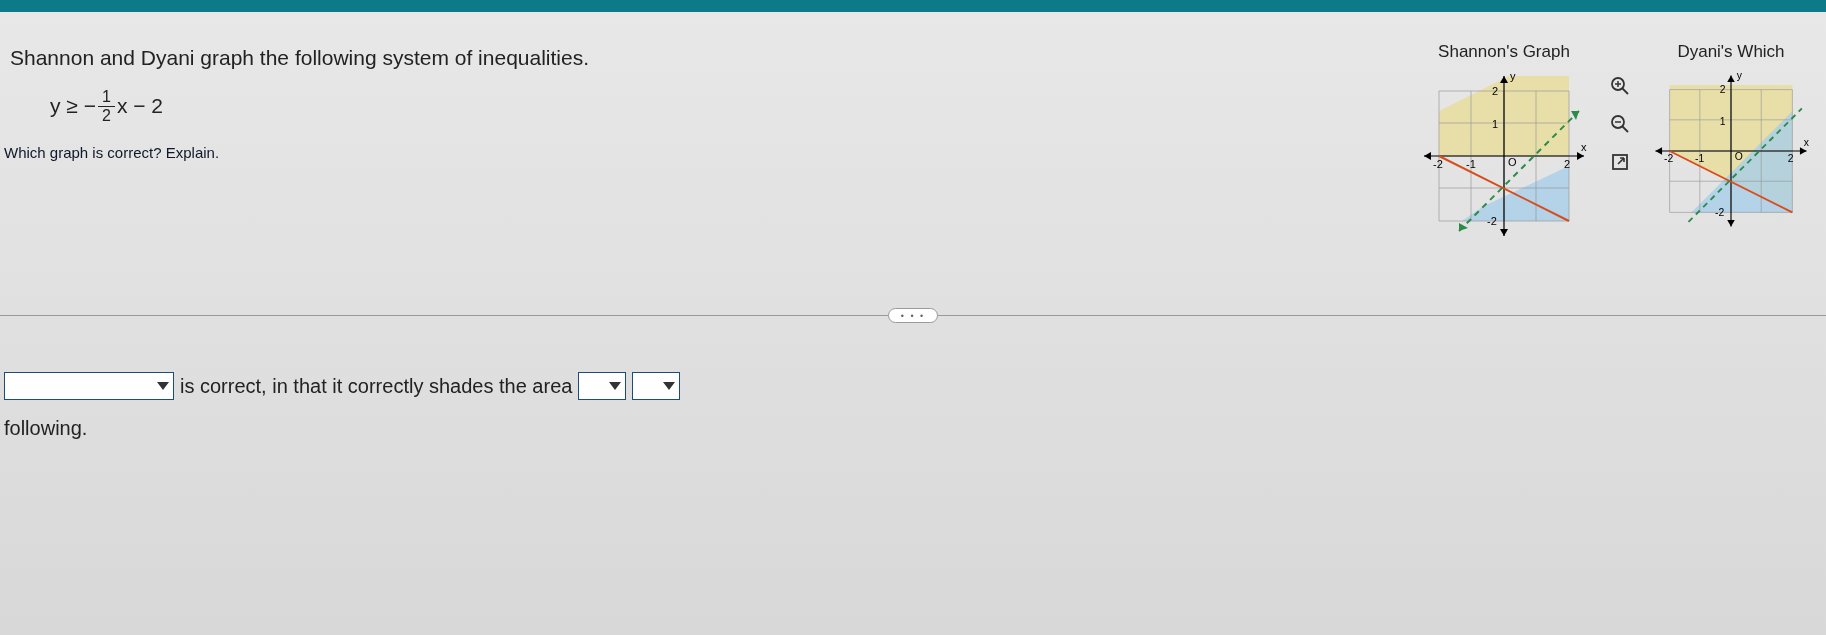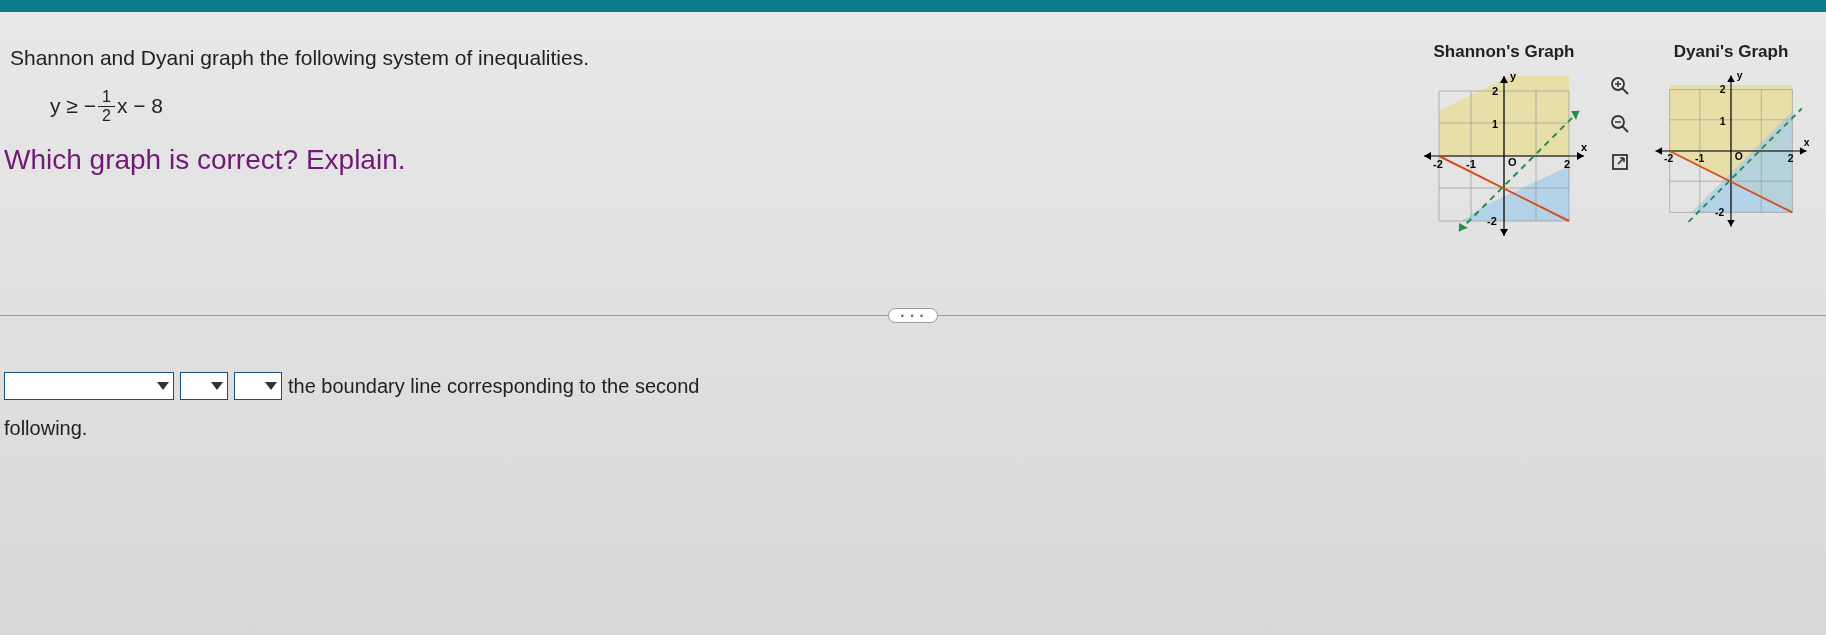--- a/index.html
+++ b/index.html
@@ -52,32 +52,31 @@
     .fraction .num {
       border-bottom: 1px solid #222;
       padding: 0 4px;
       line-height: 1.1;
     }
     .fraction .den {
       padding: 0 4px;
       line-height: 1.1;
     }
     .question-prompt {
-      color: #701a75;
-      font-size: 28px;
+      color: #0f172a;
+      font-size: 15px;
       padding: 12px 0 0 4px;
     }
     .graphs-panel {
       position: absolute;
       top: 30px;
       right: 10px;
       display: flex;
       align-items: flex-start;
       gap: 12px;
-      font-weight: bold;
     }
     .graph-block {
       text-align: center;
     }
     .graph-title {
       color: #222;
       font-size: 17px;
       margin-bottom: 4px;
     }
     .graph-box {
@@ -183,21 +182,21 @@
   <div class="question-intro">Shannon and Dyani graph the following system of inequalities.</div>
 
   <div class="inequalities">
     <div>
       <span class="fraction-holder">
         <span>y ≥ −</span>
         <span class="fraction">
           <span class="num">1</span>
           <span class="den">2</span>
         </span>
-        <span>x − 8</span>
+        <span>x − 2</span>
       </span>
     </div>
   </div>
 
   <div class="question-prompt">Which graph is correct? Explain.</div>
 
   <div class="graphs-panel">
 
     <div class="graph-block">
       <div class="graph-title">Shannon's Graph</div>
@@ -265,21 +264,21 @@
       </div>
       <div class="tool-btn">
         <svg width="20" height="20" viewBox="0 0 20 20">
             <rect x="3" y="3" width="14" height="14" fill="none" stroke="#333" stroke-width="1.8"></rect>
             <path d="M 8 12 L 14 6 M 14 6 L 14 10 M 14 6 L 10 6" fill="none" stroke="#333" stroke-width="1.6"></path>
           </svg>
       </div>
     </div>
 
     <div class="graph-block">
-      <div class="graph-title">Dyani's Graph</div>
+      <div class="graph-title">Dyani's Which</div>
       <div class="graph-box small">
         <svg class="mini-graph" width="170" height="170" viewBox="0 0 180 180">
           <polygon points="25,90 155,155 155,20 25,20" fill="#e8dfa8"></polygon>
           <polygon points="48,155 155,155 155,48" fill="#a8cde8" opacity="0.8"></polygon>
           <g stroke="#999" stroke-width="0.7">
             <line x1="25" y1="25" x2="155" y2="25"></line>
             <line x1="25" y1="57" x2="155" y2="57"></line>
             <line x1="25" y1="90" x2="155" y2="90"></line>
             <line x1="25" y1="122" x2="155" y2="122"></line>
             <line x1="25" y1="155" x2="155" y2="155"></line>
@@ -315,22 +314,22 @@
 </div>
 
 <div class="divider-row"></div>
 <div class="divider-handle">• • •</div>
 
 <div class="answer-section">
   <div class="answer-text-row">
     <span class="dropdown-box wide">
         <span class="dropdown-arrow"></span>
       </span>
+    <span>is correct, in that it correctly shades the area</span>
     <span class="dropdown-box narrow">
         <span class="dropdown-arrow"></span>
       </span>
     <span class="dropdown-box narrow">
         <span class="dropdown-arrow"></span>
       </span>
-    <span>the boundary line corresponding to the second</span>
   </div>
   <div>following.</div>
 </div>
 
 </body></html>

